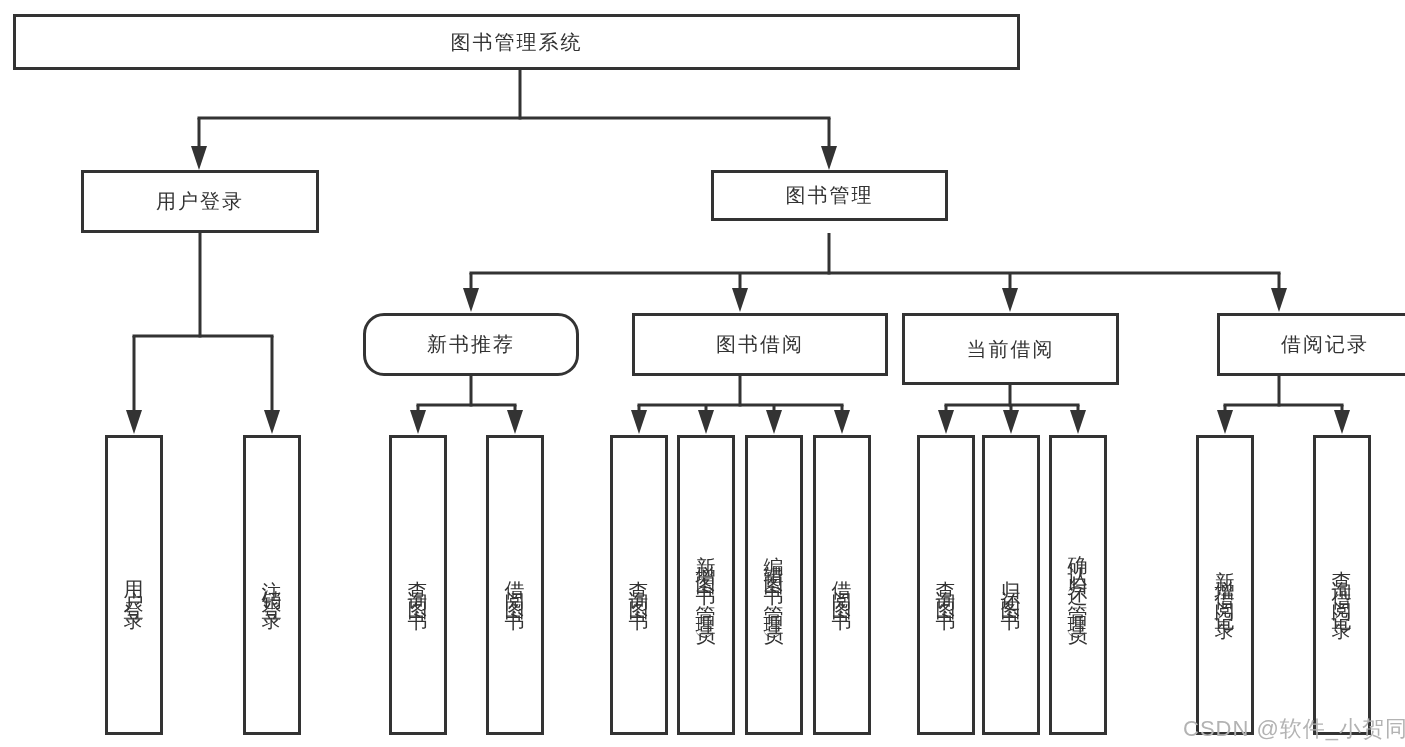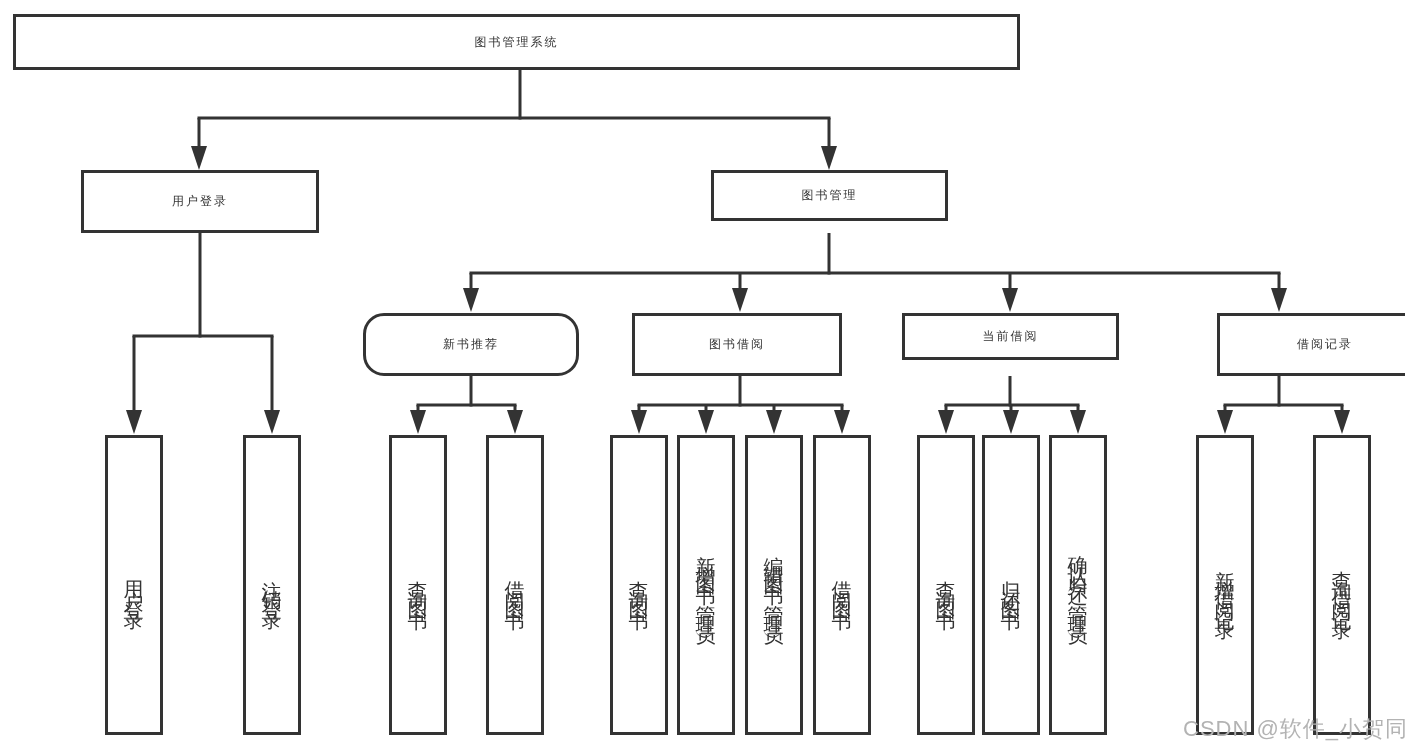--- a/index.html
+++ b/index.html
@@ -5,21 +5,21 @@
   html,body{margin:0;padding:0;background:#ffffff;}
   .canvas{
     position:relative;width:1405px;height:747px;background:#ffffff;
     font-family:"Liberation Sans",sans-serif;color:#333333;overflow:hidden;
   }
   .connectors{position:absolute;left:0;top:0;z-index:0;}
   .node{
     position:absolute;background:#ffffff;border:3px solid #333333;box-sizing:border-box;
     display:flex;align-items:center;justify-content:center;z-index:1;
   }
-  .hnode .label{font-size:12px;letter-spacing:2px;white-space:nowrap;}
+  .hnode .label{font-size:20px;letter-spacing:2px;white-space:nowrap;}
   .vnode .label{
     writing-mode:vertical-rl;text-orientation:mixed;
     font-size:20px;letter-spacing:10px;line-height:1;white-space:nowrap;
   }
   .watermark{
     position:absolute;left:1183px;top:714px;z-index:3;
     font-size:22px;letter-spacing:1px;color:#b3b3b3;white-space:nowrap;
   }
 </style>
 </head>
@@ -110,24 +110,24 @@
   <div class="node hnode" style="left:81px;top:170px;width:238px;height:63px;">
     <span class="label">用户登录</span>
   </div>
   <div class="node hnode" style="left:711px;top:170px;width:237px;height:51px;">
     <span class="label">图书管理</span>
   </div>
 
   <div class="node hnode" style="left:363px;top:313px;width:216px;height:63px;border-radius:21px;">
     <span class="label">新书推荐</span>
   </div>
-  <div class="node hnode" style="left:632px;top:313px;width:210px;height:63px;">
+  <div class="node hnode" style="left:632px;top:313px;width:256px;height:63px;">
     <span class="label">图书借阅</span>
   </div>
-  <div class="node hnode" style="left:902px;top:313px;width:217px;height:47px;">
+  <div class="node hnode" style="left:902px;top:313px;width:217px;height:72px;">
     <span class="label">当前借阅</span>
   </div>
   <div class="node hnode" style="left:1172px;top:313px;width:216px;height:63px;margin-left:45px;">
     <span class="label">借阅记录</span>
   </div>
 
   <div class="node vnode" style="left:105px;top:435px;width:58px;height:300px;">
     <span class="label">用户登录</span>
   </div>
   <div class="node vnode" style="left:243px;top:435px;width:58px;height:300px;">

